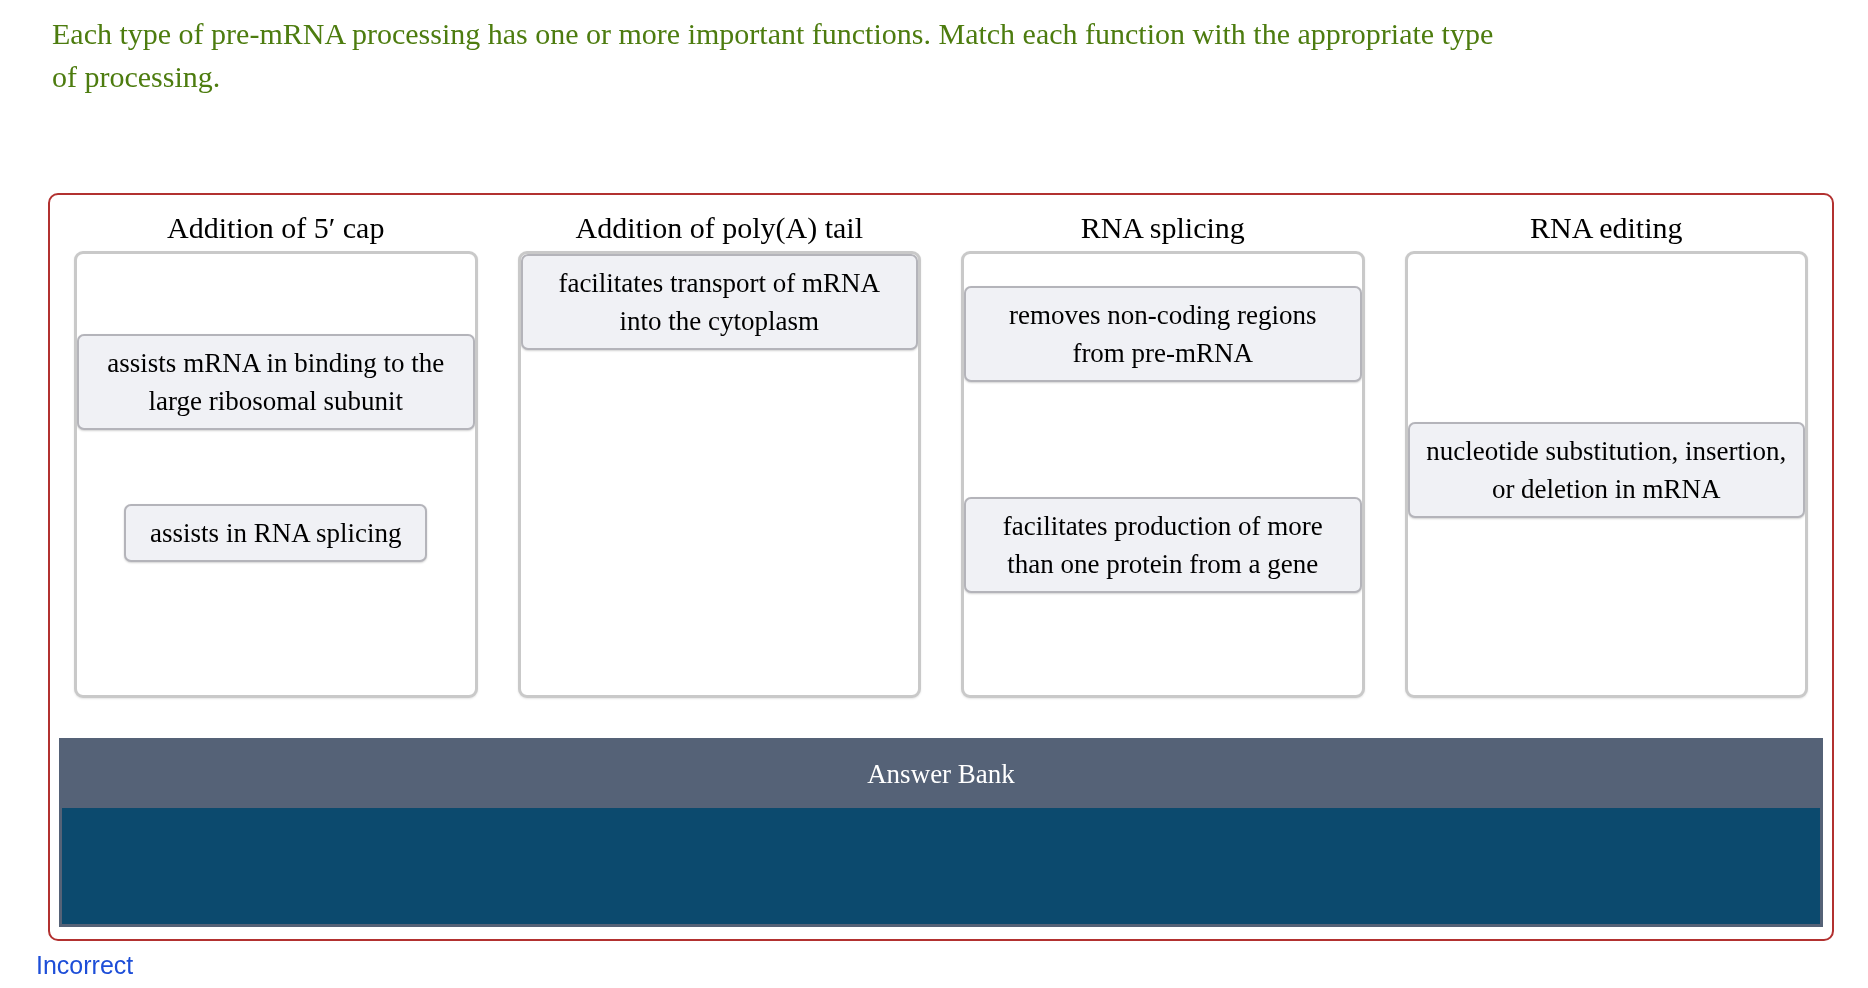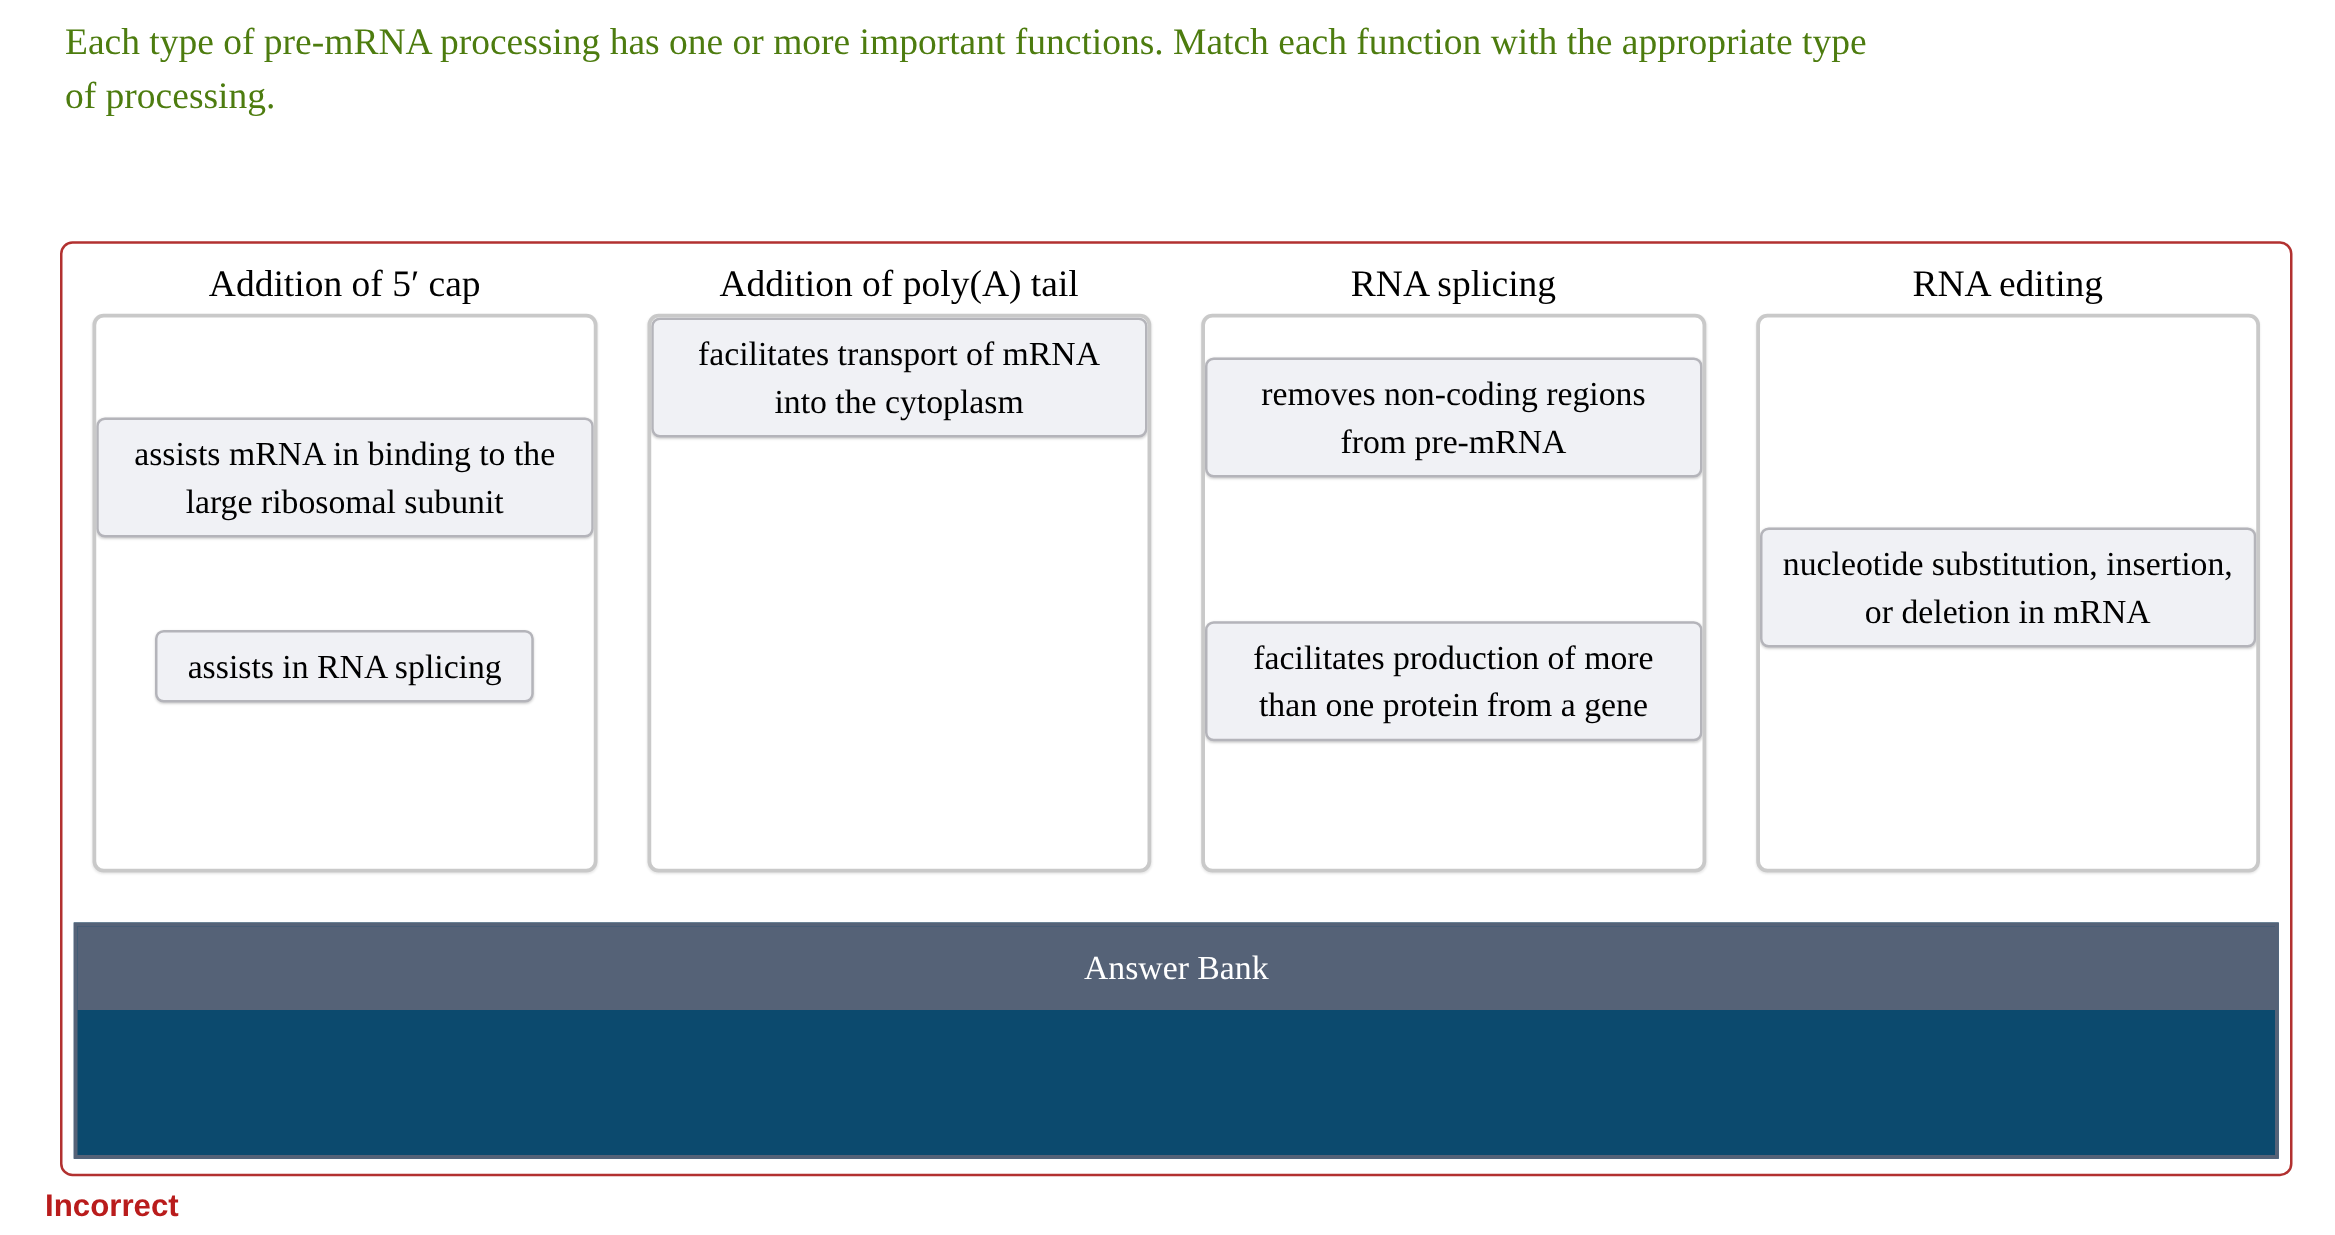--- a/index.html
+++ b/index.html
@@ -88,23 +88,23 @@
     line-height: 67px;
     text-align: center;
   }
   .bank-body {
     height: 116px;
   }
   .feedback {
     position: absolute;
     left: 36px; top: 951px;
     font-family: "Liberation Sans", "DejaVu Sans", sans-serif;
-    font-weight: bold;
+    font-weight: normal;
     font-size: 25px;
-    color: #b91c1c;
+    color: #1d4ed8;
   }
 </style>
 </head>
 <body>
 
 <p class="instruction">Each type of pre-mRNA processing has one or more important functions. Match each function with the appropriate type of processing.</p>
 
 <div class="match-panel">
   <div class="columns">
 

